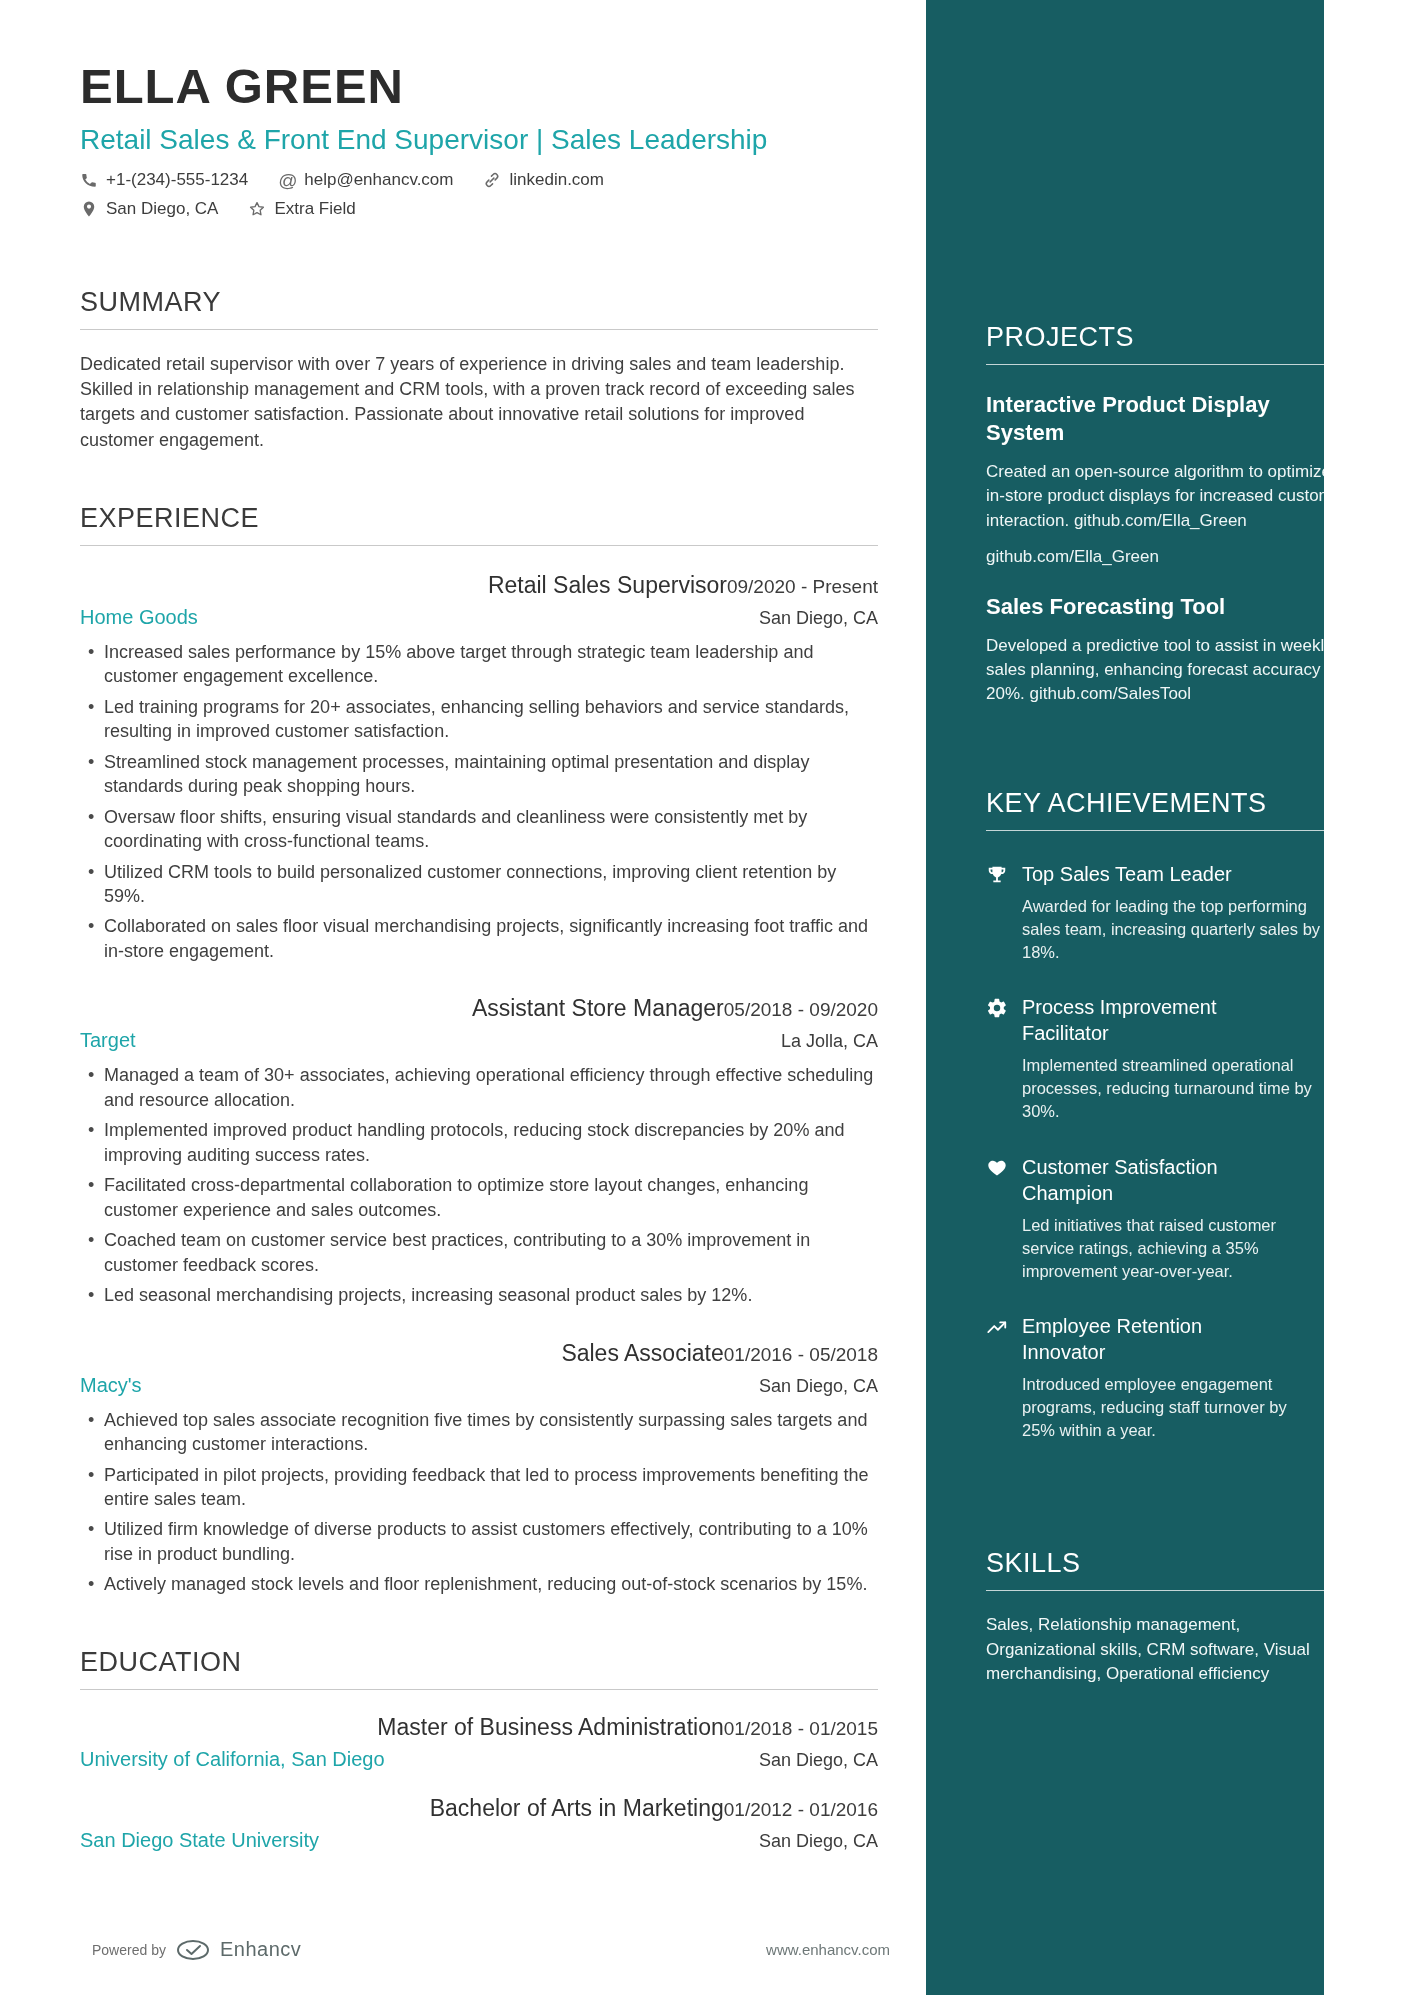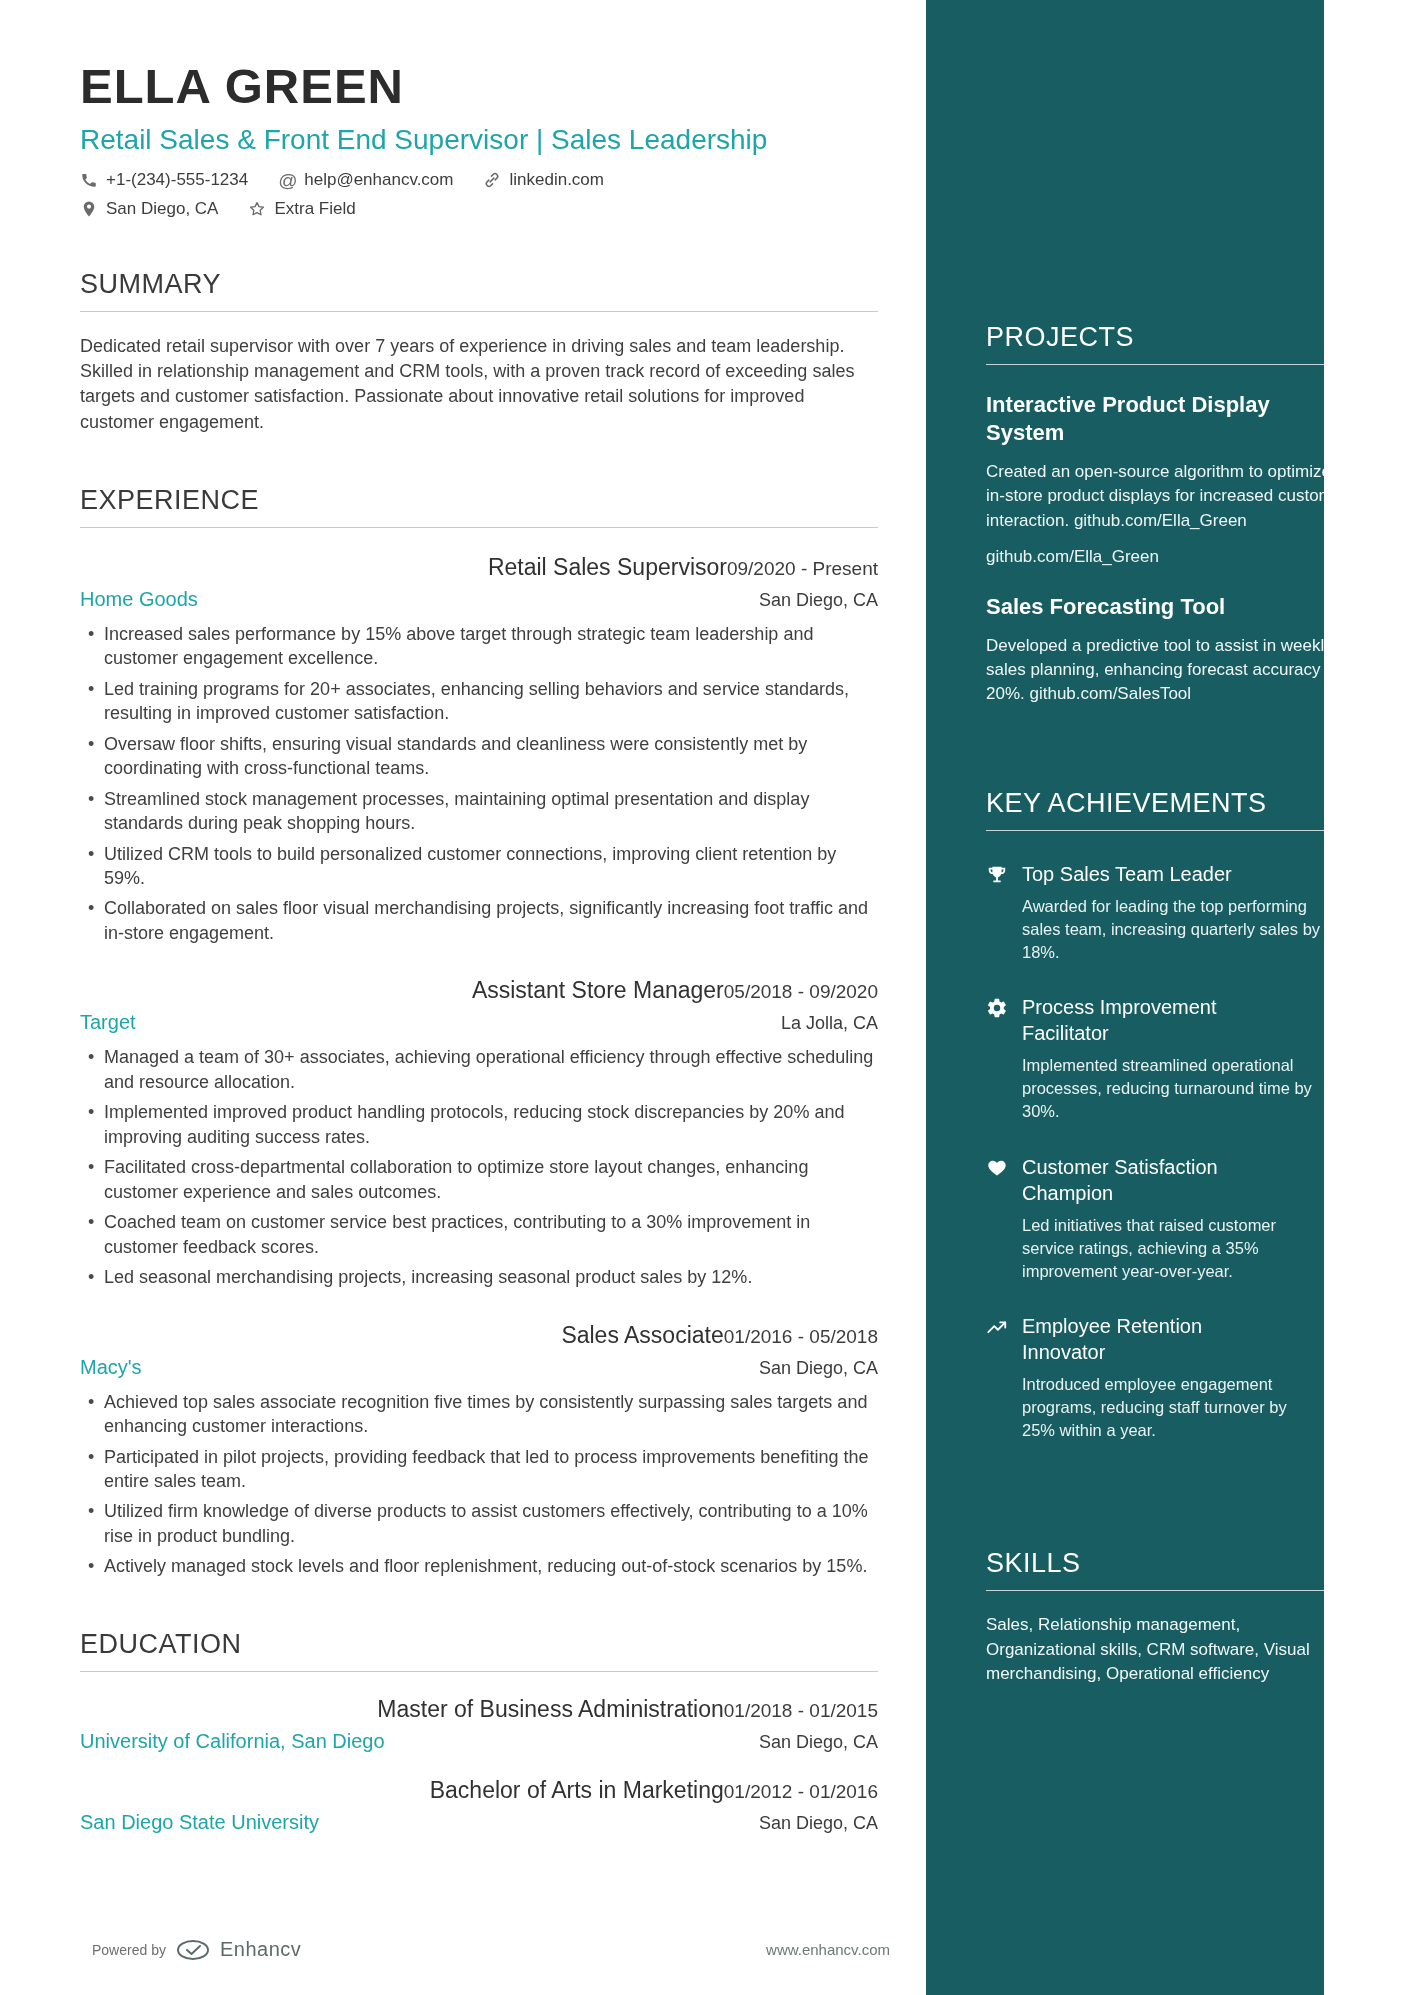--- a/index.html
+++ b/index.html
@@ -19,21 +19,21 @@
   .name{margin:0;font-size:49px;font-weight:800;letter-spacing:1px;color:#2c2c2c;}
   .subtitle{margin-top:10px;font-size:28px;font-weight:500;color:var(--accent);}
   .contact{margin-top:14px;}
   .contact-row{display:flex;align-items:center;gap:30px;margin-top:9px;
                font-size:17px;color:#3d3d3d;}
   .c-item{display:flex;align-items:center;gap:8px;}
   .cicon{width:18px;height:18px;color:#6a6a6a;display:inline-flex;flex:0 0 auto;}
   .cicon svg{width:100%;height:100%;}
   .at-glyph{font-size:19px;color:#6a6a6a;line-height:1;}
 
-  .section{margin-top:50px;}
+  .section{margin-top:68px;}
   .section.exp{margin-top:50px;}
   .sec-h{margin:0;font-size:27px;font-weight:500;letter-spacing:.5px;color:var(--heading-text);
          padding-bottom:11px;border-bottom:1px solid var(--rule);}
   .summary-text{margin:22px 0 0;font-size:18px;line-height:1.4;color:var(--body-text);}
 
   .job{margin-top:26px;}
   .job + .job{margin-top:32px;}
   .job-row1{display:flex;justify-content:flex-end;align-items:baseline;}
   .job-title{margin:0;font-size:23px;font-weight:400;color:#313131;}
   .job-dates{font-size:19px;color:#3c3c3c;white-space:nowrap;}
@@ -147,22 +147,22 @@
           <h3 class="job-title">Retail Sales Supervisor</h3>
           <span class="job-dates">09/2020 - Present</span>
         </div>
         <div class="job-row2">
           <span class="company">Home Goods</span>
           <span class="job-loc">San Diego, CA</span>
         </div>
         <ul class="bullets">
           <li>Increased sales performance by 15% above target through strategic team leadership and customer engagement excellence.</li>
           <li>Led training programs for 20+ associates, enhancing selling behaviors and service standards, resulting in improved customer satisfaction.</li>
+          <li>Streamlined stock management processes, maintaining optimal presentation and display standards during peak shopping hours.</li>
           <li>Oversaw floor shifts, ensuring visual standards and cleanliness were consistently met by coordinating with cross-functional teams.</li>
-          <li>Streamlined stock management processes, maintaining optimal presentation and display standards during peak shopping hours.</li>
           <li>Utilized CRM tools to build personalized customer connections, improving client retention by 59%.</li>
           <li>Collaborated on sales floor visual merchandising projects, significantly increasing foot traffic and in-store engagement.</li>
         </ul>
       </article>
 
       <article class="job">
         <div class="job-row1">
           <h3 class="job-title">Assistant Store Manager</h3>
           <span class="job-dates">05/2018 - 09/2020</span>
         </div>

